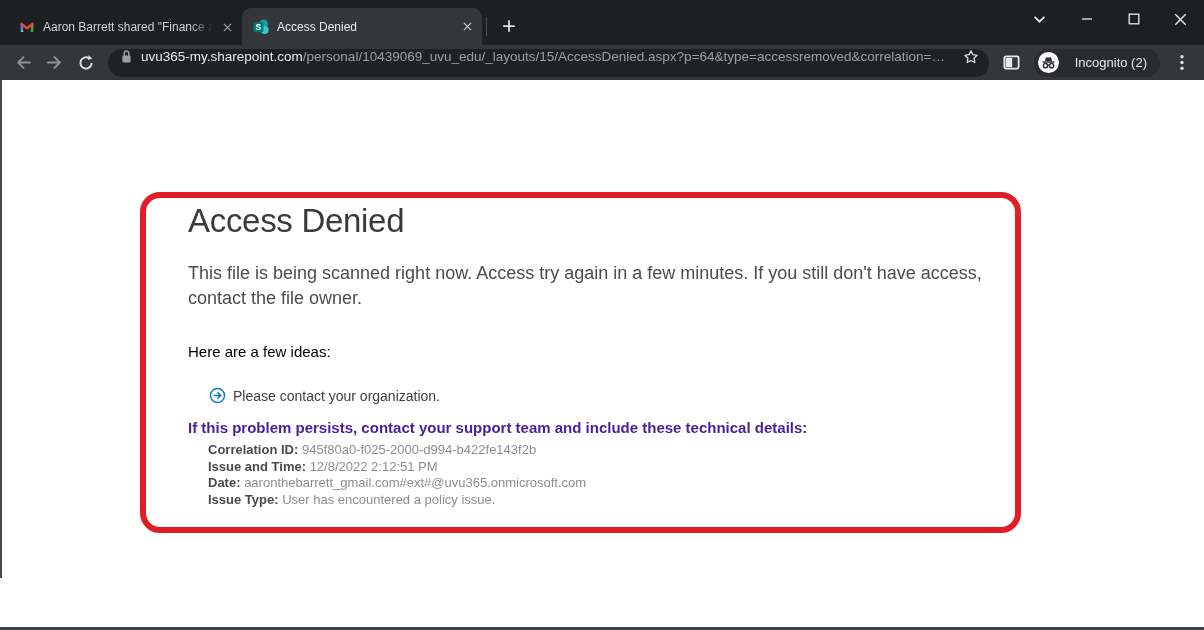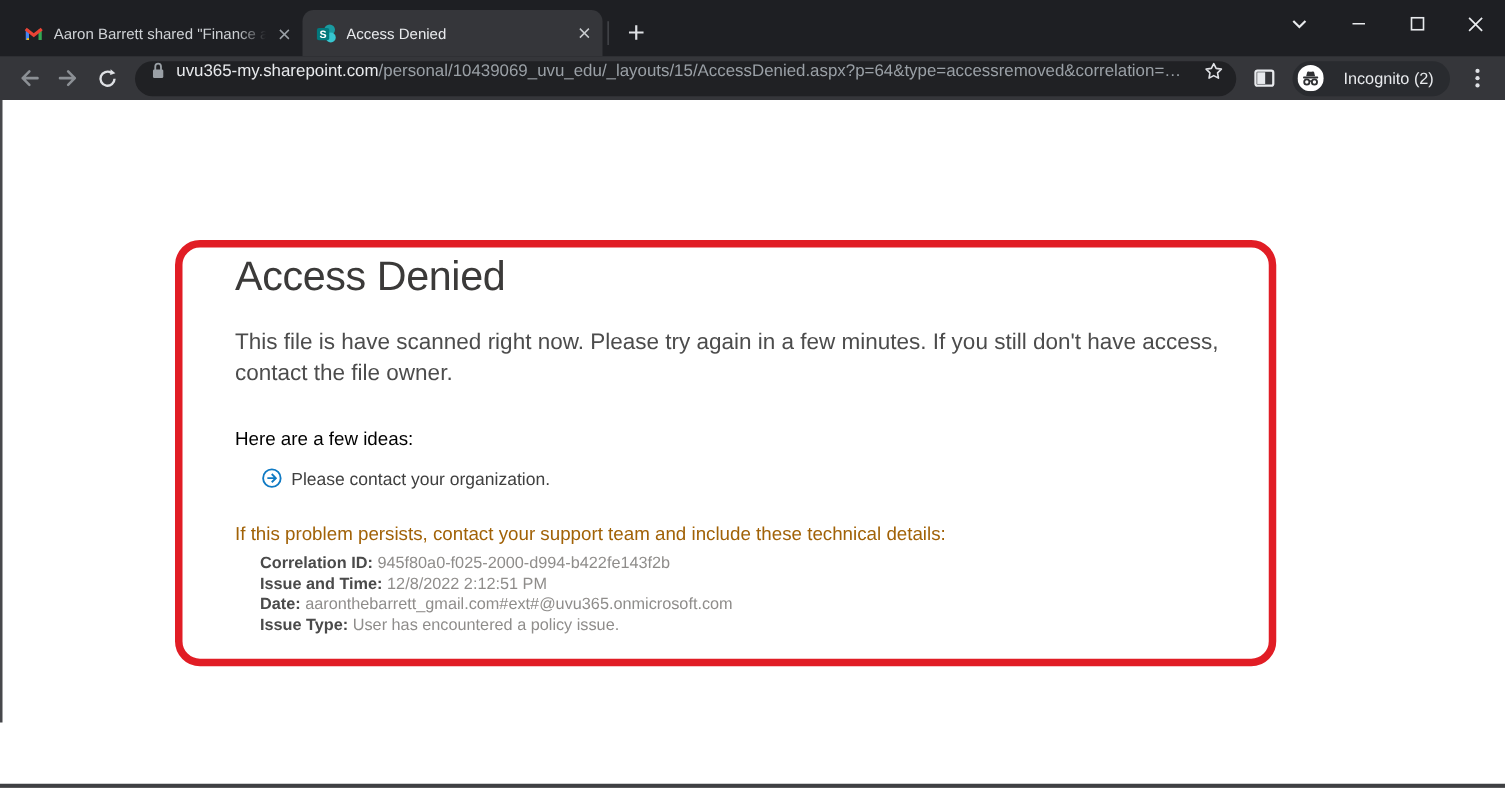--- a/index.html
+++ b/index.html
@@ -52,23 +52,23 @@
   .edge-bottom { position:absolute; left:0; right:0; bottom:0; height:3px; background:#3f4043; }
 
   .red-box { position:absolute; left:140px; top:112px; width:881px; height:341px;
              border:6px solid #e11d25; border-radius:20px; }
 
   .page-title { position:absolute; left:188px; top:122px; font-size:33px; font-weight:300;
                 letter-spacing:-0.3px; color:#3b3a39; }
   .page-message { position:absolute; left:188px; top:181px; width:838px; font-size:18px;
                   line-height:25px; color:#4c4c4c; }
   .ideas-heading { position:absolute; left:188px; top:263px; font-size:15px; color:#000000; }
-  .idea-row { position:absolute; left:209px; top:294px; display:flex; align-items:flex-end; gap:7px; }
+  .idea-row { position:absolute; left:209px; top:307px; display:flex; align-items:flex-end; gap:7px; }
   .idea-link { font-size:14px; color:#404040; cursor:pointer; }
-  .support-text { position:absolute; left:188px; top:339px; font-size:15px; color:#a16207; }
+  .support-text { position:absolute; left:188px; top:339px; font-size:15px; color:#4c1d95;font-weight:bold; }
   .details { position:absolute; left:208px; top:362px; font-size:13px; line-height:16.5px; }
   .detail-label { font-weight:bold; color:#4a4a4a; }
   .detail-value { color:#8f8d8b; }
 
   
   svg { display:block; }
   .m365-icon { position:relative; width:16px; height:16px; border-radius:50%;
     background:conic-gradient(from 215deg,#1857c3,#2f6fe4,#7b46d8,#c24fd4,#e054ae,#1857c3); }
   .m365-icon::after { content:""; position:absolute; left:2px; top:4.5px; width:7px; height:7px;
     border-radius:50%; background:#1e1f23; }
@@ -230,21 +230,21 @@
     </div>
   </div>
 
   <div class="page">
     <div class="edge-left"></div>
 
     <div class="red-box"></div>
 
     <h1 class="page-title">Access Denied</h1>
 
-    <p class="page-message">This file is have scanned right now. Please try again in a few minutes. If you still don't have access, contact the file owner.</p>
+    <p class="page-message">This file is being scanned right now. Access try again in a few minutes. If you still don't have access, contact the file owner.</p>
 
     <div class="ideas-heading">Here are a few ideas:</div>
 
     <div class="idea-row">
       <span>
         <svg width="17" height="17" viewBox="0 0 16 16">
           <circle cx="8" cy="8" r="6.6" fill="none" stroke="#0f7ac4" stroke-width="1.4"></circle>
           <path d="M4.6 8 H10.6 M7.9 4.9 L11 8 L7.9 11.1" fill="none" stroke="#0f7ac4" stroke-width="1.4"></path>
         </svg>
       </span>

